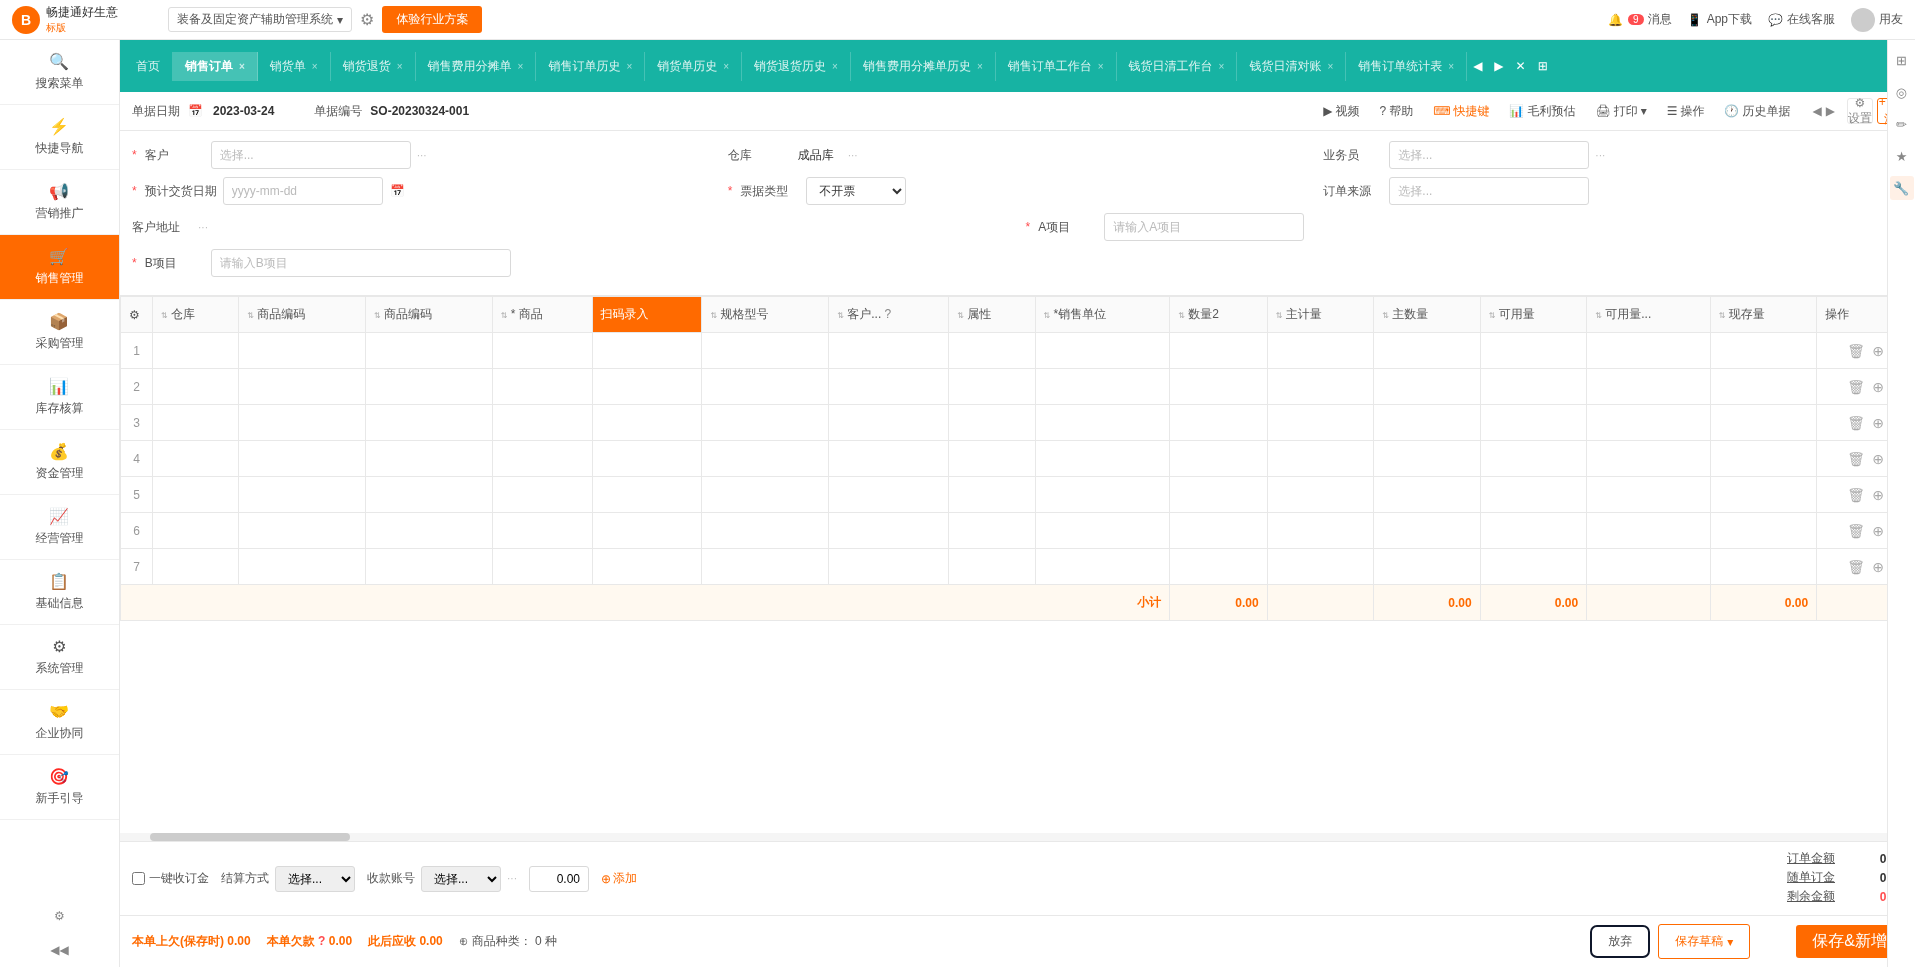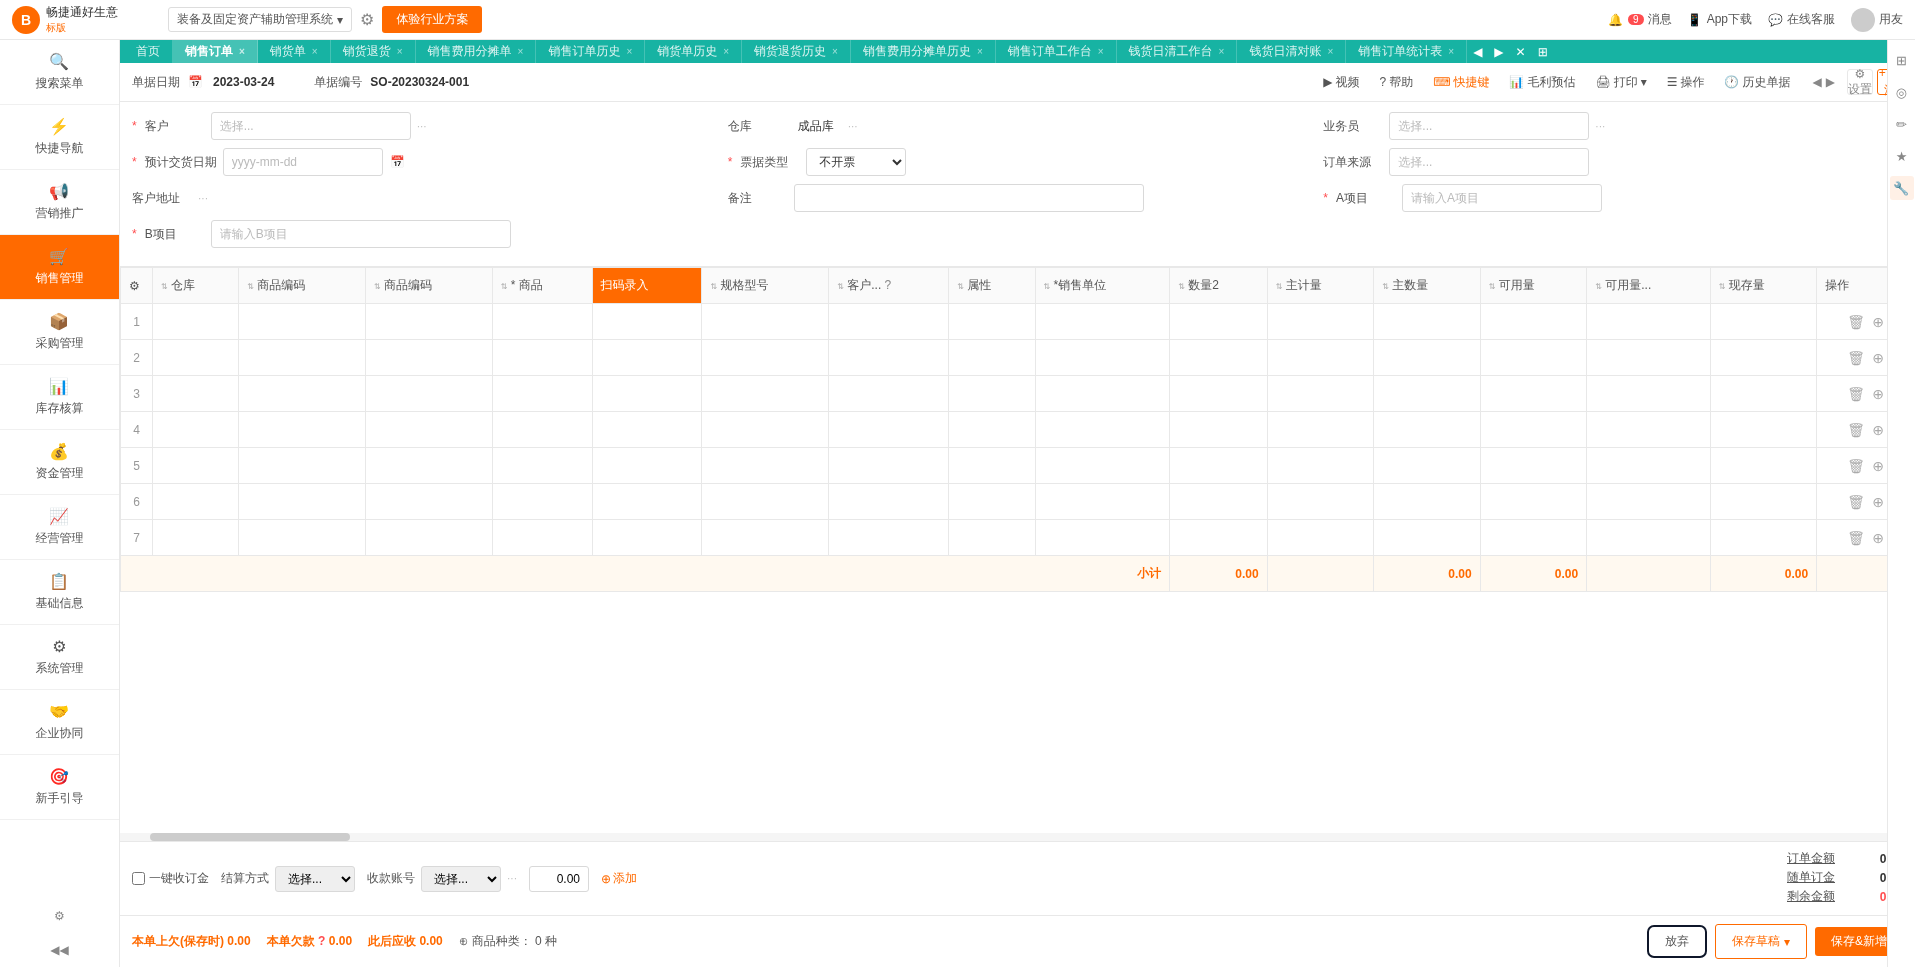--- a/index.html
+++ b/index.html
@@ -137,21 +137,21 @@
       flex-direction: column;
       height: calc(100vh - 40px);
       overflow: hidden;
     }
 
     
     .tab-bar {
       background: #17b3a3;
       display: flex;
       align-items: center;
-      height: 23px;
+      height: 52px;
       padding: 0 4px;
       overflow: hidden;
       flex-shrink: 0;
     }
     .tab-item {
       display: flex;
       align-items: center;
       padding: 6px 12px;
       color: rgba(255,255,255,0.85);
       cursor: pointer;
@@ -481,21 +481,22 @@
       align-items: center;
       gap: 4px;
     }
     .btn-save-new {
       background: #ff6a00;
       color: #fff;
       border: none;
       padding: 6px 16px;
       border-radius: 3px;
       cursor: pointer;
-      font-size: 12px;
+      font-size: 16px;
+      margin-left: 38px;
     }
     .footer-goods {
       font-size: 12px;
       color: #555;
     }
 
     
     .right-panel {
       position: fixed;
       top: 40px; right: 0;
@@ -796,24 +797,20 @@
           <div class="form-field">
             <span class="form-label">订单来源</span>
             <input class="form-input" style="max-width: 200px;" placeholder="选择...">
           </div>
         </div>
 
         <div class="form-row">
           <div class="form-field">
             <span class="form-label">客户地址</span>
             <span class="form-input-dots">···</span>
-          </div>
-          <div class="form-field">
-            <span class="form-label">备注</span>
-            <input class="form-input" style="flex: 1 1 0%; max-width: 350px;">
           </div>
           <div class="form-field">
             <span class="required-star">*</span>
             <span class="form-label">A项目</span>
             <input class="form-input" style="max-width: 200px;" placeholder="请输入A项目">
           </div>
         </div>
 
         <div class="form-row">
           <div class="form-field">

